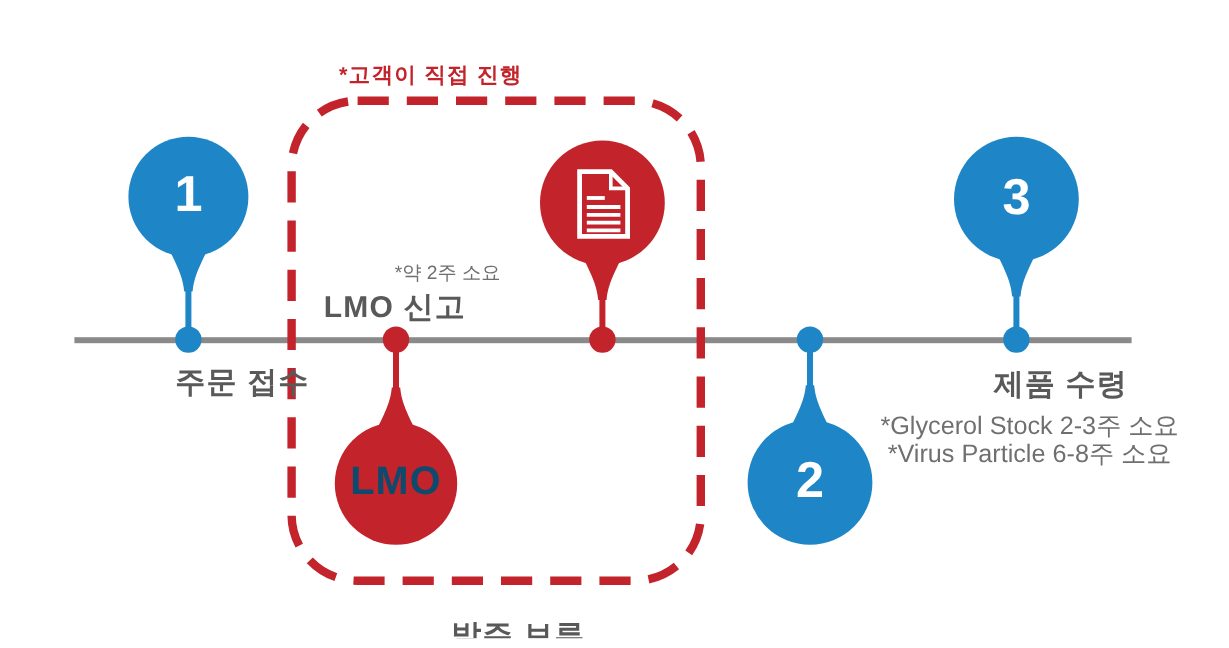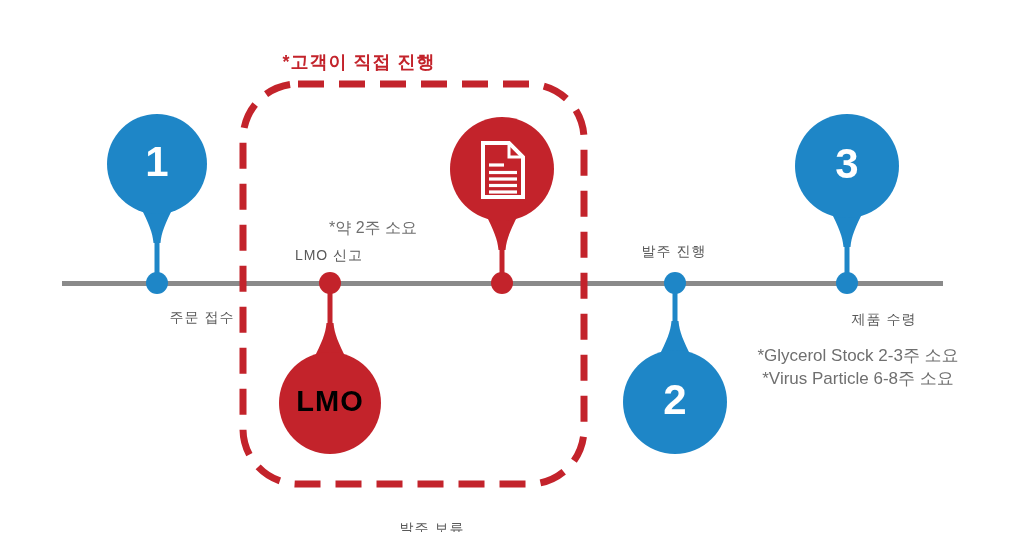--- a/index.html
+++ b/index.html
@@ -12,26 +12,26 @@
   }
   .stage svg{position:absolute;left:0;top:0;}
   .fill-blue{fill:var(--blue);}
   .fill-red{fill:var(--red);}
   .fill-gray{fill:var(--timeline);}
   .stroke-blue{stroke:var(--blue);}
   .stroke-red{stroke:var(--red);}
   .dashed-rect{fill:none;stroke:var(--red);stroke-width:7;stroke-dasharray:26 15;}
   .doc-stroke{fill:none;stroke:#ffffff;}
   .txt{position:absolute;transform:translate(-50%,-50%);white-space:nowrap;text-align:center;}
-  .lbl{font-size:14px;font-weight:400;color:var(--label);letter-spacing:1px;}
+  .lbl{font-size:25px;font-weight:700;color:var(--label);letter-spacing:1px;}
   .note{font-size:16px;color:var(--note);margin-left:40px;}
-  .note-sm{font-size:17px;color:var(--note);line-height:23px;}
+  .note-sm{font-size:21px;color:var(--note);line-height:23px;}
   .red-note{font-size:18px;font-weight:700;color:var(--red);letter-spacing:1px;}
   .badge{font-weight:700;color:#ffffff;font-size:42px;}
-  .badge-lmo{font-weight:700;color:#000000;font-size:29px;letter-spacing:1px;}
+  .badge-lmo{font-weight:700;color:#0c4a6e;font-size:33px;letter-spacing:1px;}
   .two-line{line-height:26px;}
 </style>
 </head>
 <body>
 
 <div class="stage">
 
   <svg width="1024" height="540" viewBox="0 0 1024 540">
 
     <rect x="62" y="281" width="881" height="5" class="fill-gray"></rect>
@@ -88,21 +88,20 @@
   <div class="txt badge" style="left:157px;top:162px;">1</div>
   <div class="txt lbl" style="left:158px;top:318px;margin-left:44px;">주문 접수</div>
 
   <div class="txt note" style="left:333px;top:228px;">*약 2주 소요</div>
   <div class="txt lbl" style="left:329px;top:256px;">LMO 신고</div>
   <div class="txt badge-lmo" style="left:330px;top:401px;">LMO</div>
 
   <div class="txt lbl two-line" style="left:503px;top:335px;">
   </div>
 
-  <div class="txt lbl" style="left:674px;top:252px;">발주 진행</div>
   <div class="txt badge" style="left:675px;top:400px;">2</div>
 
   <div class="txt badge" style="left:847px;top:164px;">3</div>
   <div class="txt lbl" style="left:848px;top:320px;margin-left:36px;">제품 수령</div>
   <div class="txt note-sm" style="left:858px;top:367px;">
     <div>*Glycerol Stock 2-3주 소요</div>
     <div>*Virus Particle 6-8주 소요</div>
   </div>
 
   <div class="txt lbl" style="left:432px;top:529px;">발주 보류</div>

